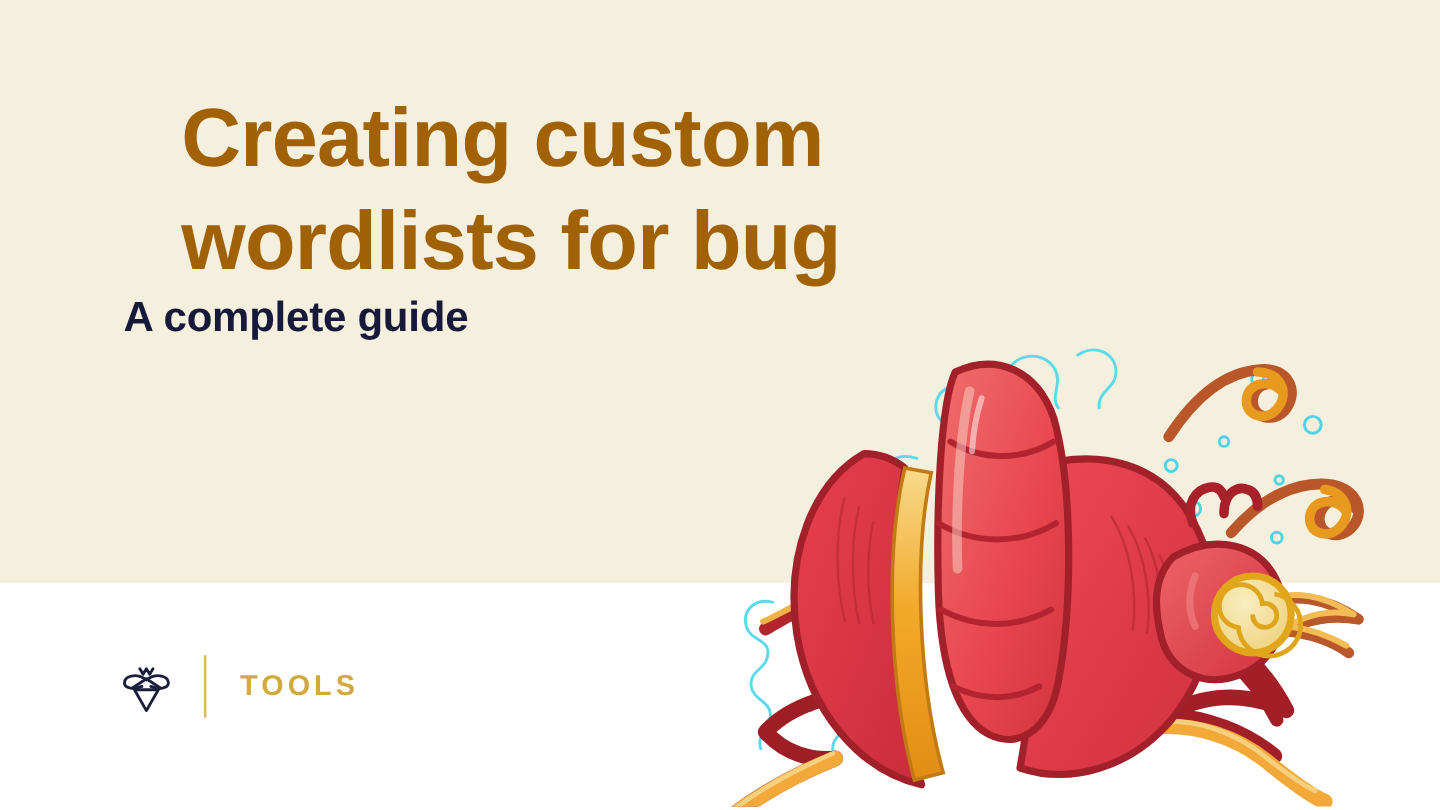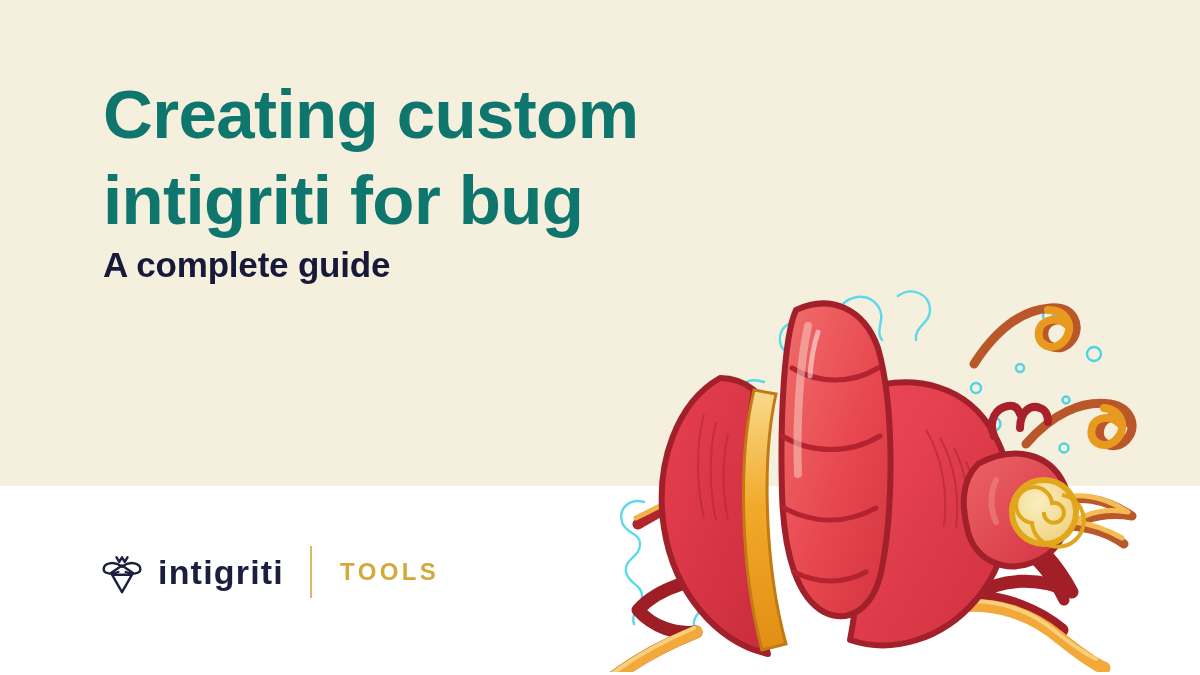--- a/index.html
+++ b/index.html
@@ -34,23 +34,24 @@
   .text-block {
     position:absolute;
     left:103px; top:72px;
     width:740px;
     z-index:6;
   }
   .title-line {
     font-size:69px;
     line-height:86px;
     font-weight:bold;
-    color:#0f766e;
+    color:#a16207;
     letter-spacing:-0.6px;
     white-space:nowrap;
+    margin-left:48px;
   }
   .subtitle {
     font-size:35px;
     line-height:42px;
     font-weight:bold;
     color:#17193A;
     letter-spacing:-0.2px;
     white-space:nowrap;
   }
   
@@ -216,32 +217,31 @@
         <path d="M470 192 c36 -20 72 -10 86 20 c14 32 0 66 -30 78 c-30 12 -58 -2 -66 -30 c-6 -24 -8 -50 10 -68 z" fill="url(#gHead)" stroke="#A1202A" stroke-width="6"></path>
         <circle cx="536" cy="240" r="32" fill="url(#gEye)" stroke="#E2A61B" stroke-width="6"></circle>
         <path d="M536 240 a10 10 0 1 0 8 -9 a18 18 0 1 0 -20 20 a26 26 0 1 0 30 -28" fill="none" stroke="#DFA61C" stroke-width="4"></path>
         <path d="M488 208 c-6 14 -6 30 0 42" fill="none" stroke="#F2908E" stroke-width="6" opacity="0.5" stroke-linecap="round"></path>
       </g>
     </svg>
   </div>
 
   <div class="text-block">
     <div class="title-line">Creating custom</div>
-    <div class="title-line">intigriti for bug</div>
+    <div class="title-line">wordlists for bug</div>
     <div class="subtitle">A complete guide</div>
   </div>
 
   <div class="logo-lockup">
     <span class="logo-mark-wrap">
       <svg class="logo-mark" viewBox="0 0 48 50" xmlns="http://www.w3.org/2000/svg" fill="none" stroke="#1B1E3C" stroke-width="2.6" stroke-linecap="round" stroke-linejoin="round">
         <path d="M18 9 l3 5 l3 -5 l3 5 l3 -5"></path>
         <path d="M24 19 C14 12 4 16 4 22 C4 27 13 28 20 25"></path>
         <path d="M24 19 C34 12 44 16 44 22 C44 27 35 28 28 25"></path>
         <path d="M24 18 L36 26 L24 47 L12 26 Z"></path>
         <path d="M14 28 L34 28"></path>
       </svg>
     </span>
-    <span class="wordmark">intigriti</span>
     <span class="divider"></span>
     <span class="tools-label">TOOLS</span>
   </div>
 
 </div>
 
 </body></html>

